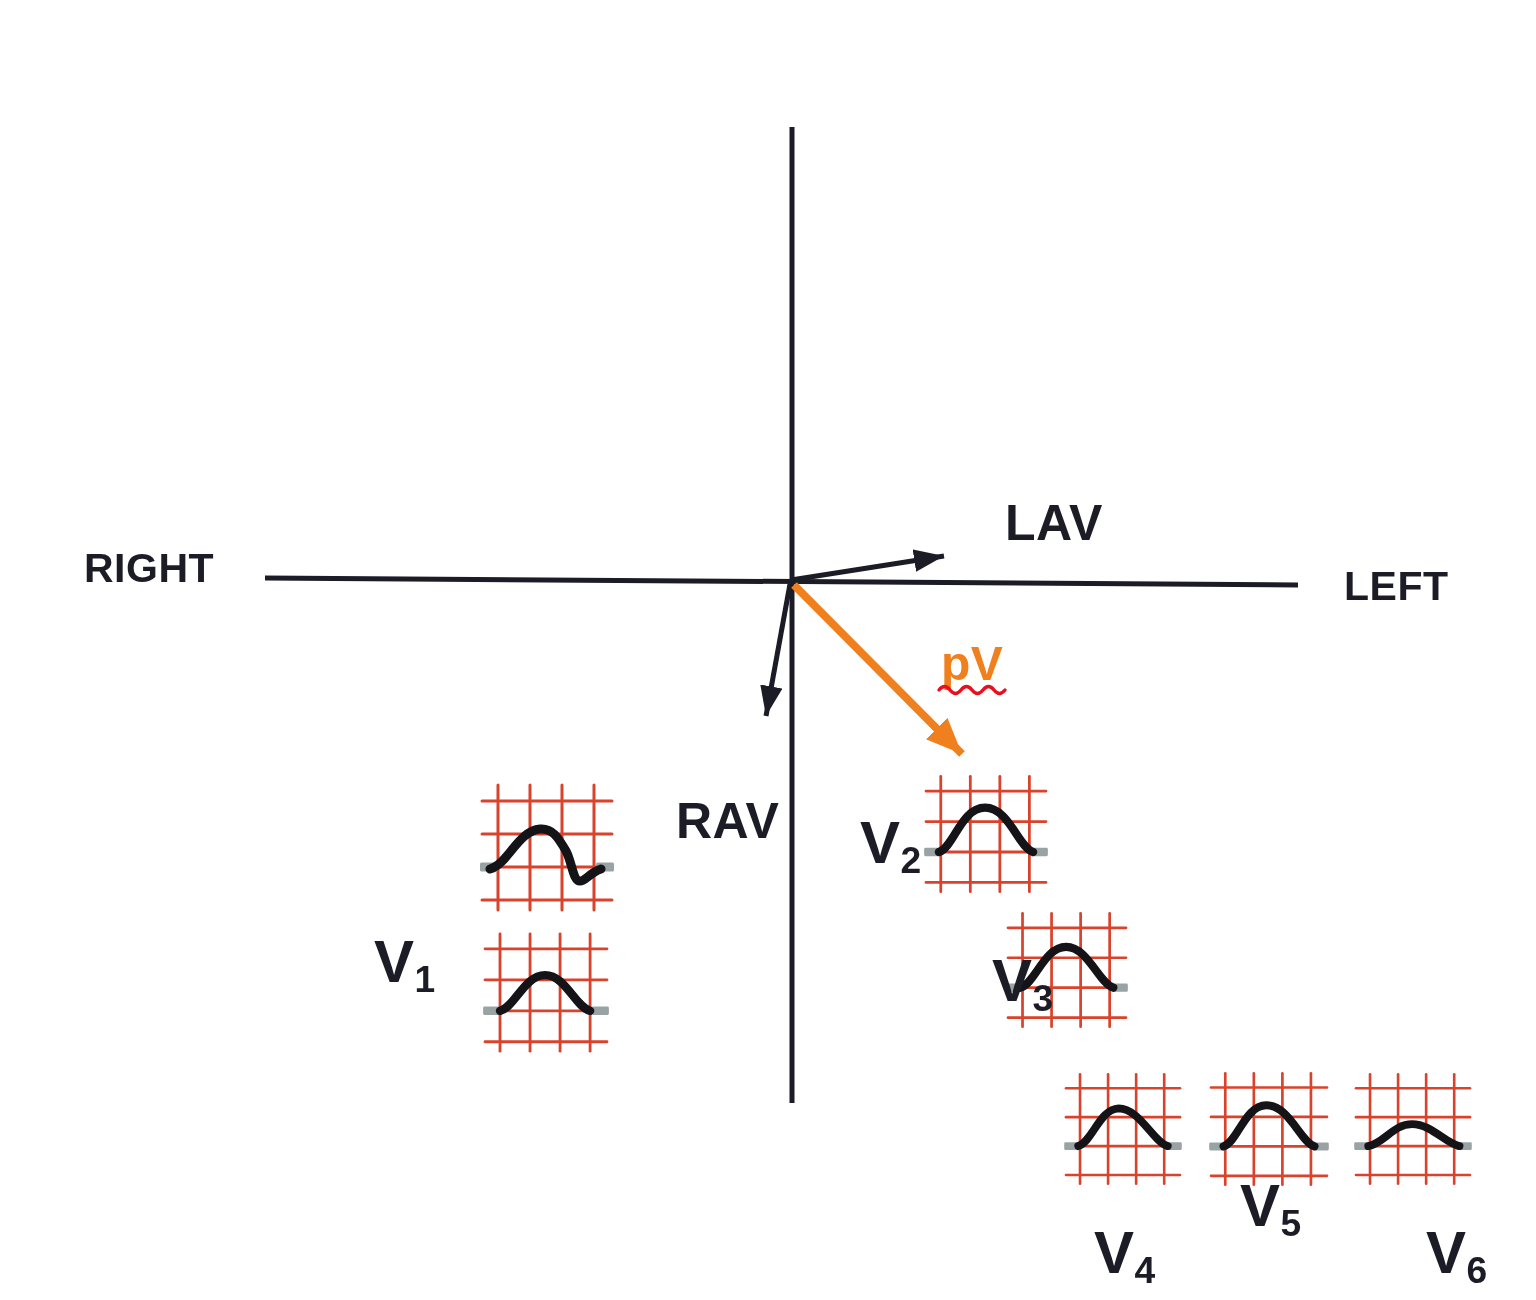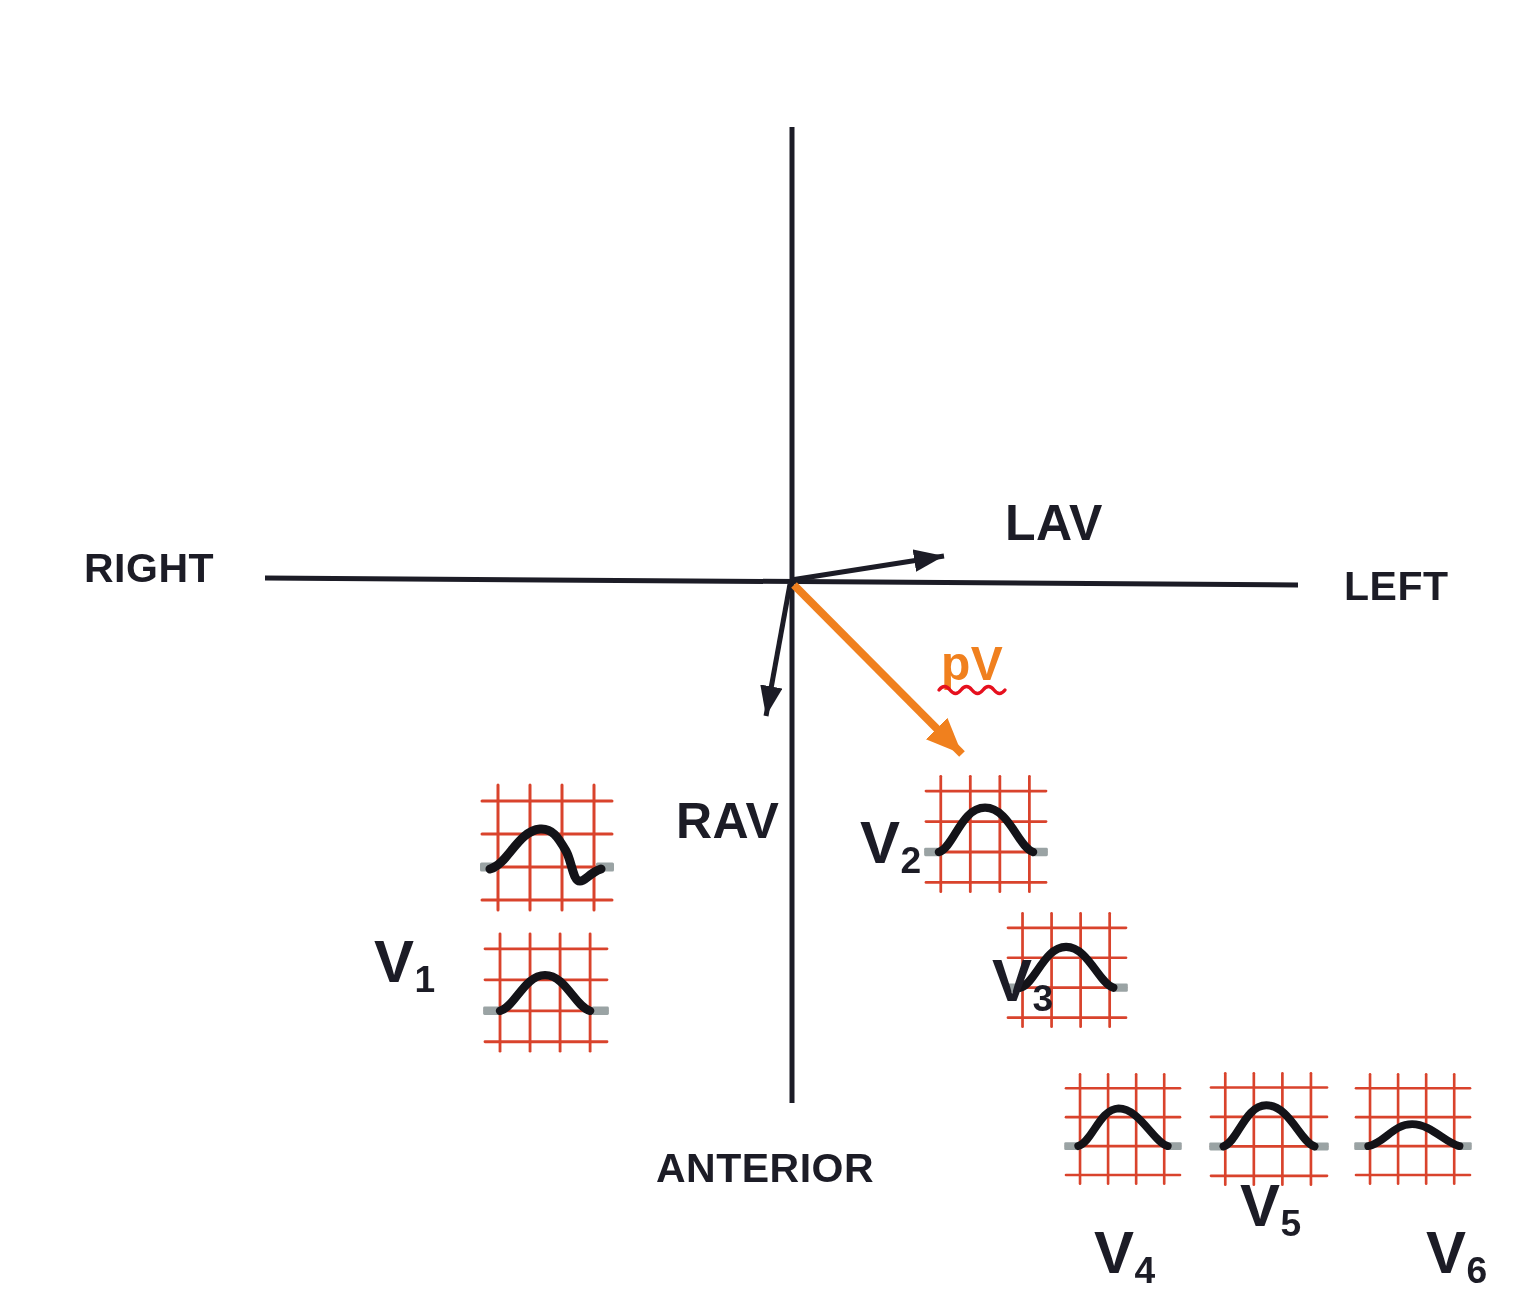--- a/index.html
+++ b/index.html
@@ -117,21 +117,20 @@
   <svg class="layer" width="1536" height="1300" viewBox="0 0 1536 1300">
     <line class="axis-line" x1="792" y1="127" x2="792" y2="1103"></line>
     <line class="axis-line" x1="265" y1="578" x2="1298" y2="585"></line>
     <line class="vec-black" x1="791" y1="580" x2="944" y2="556" marker-end="url(#ah-black)"></line>
     <line class="vec-black" x1="790" y1="584" x2="766" y2="716" marker-end="url(#ah-black)"></line>
     <line class="vec-orange" x1="794" y1="585" x2="962" y2="754" marker-end="url(#ah-orange)"></line>
   </svg>
 
   <div class="lbl axis-lbl" style="left:84px;  top:548px;">RIGHT</div>
   <div class="lbl axis-lbl" style="left:1344px;top:566px;">LEFT</div>
-  <div class="lbl axis-lbl" style="left:656px; top:1148px;">ANTERIOR</div>
 
   <div class="lbl vec-lbl" style="left:1005px; top:498px;">LAV</div>
   <div class="lbl vec-lbl" style="left:676px;  top:796px;">RAV</div>
   <div class="lbl pv-lbl" style="left:941px;  top:640px; font-weight:bold; position:absolute;">pV</div>
   <svg class="layer" style="left:936px; top:681px;" width="74" height="16" viewBox="0 0 74 16">
     <path class="squiggle-path" d="M3,9 Q8.5,2 14,9 T25,9 T36,9 T47,9 T58,9 T69,9"></path>
   </svg>
 
   <svg class="ecg" style="left:482px; top:785px;" width="130" height="125" viewBox="0 0 130 125">
     <use href="#gridbase"></use>

